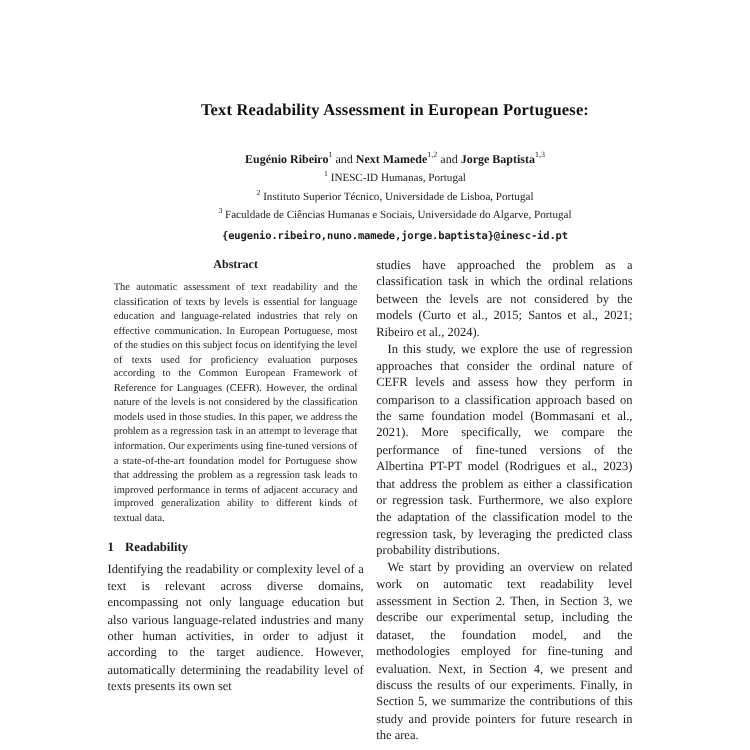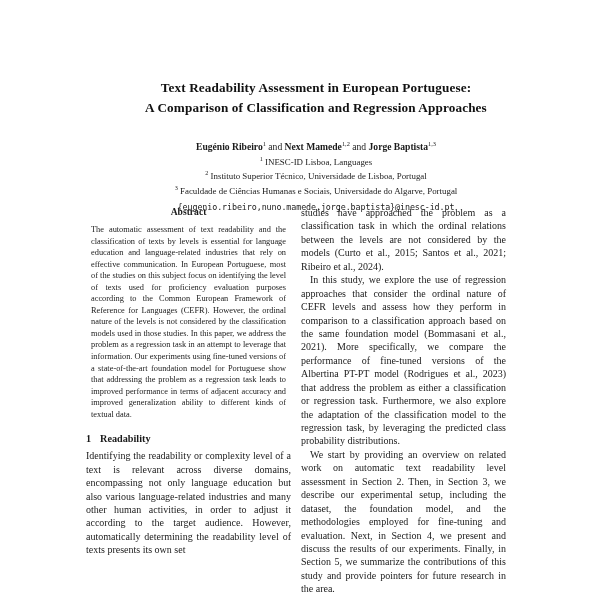--- a/index.html
+++ b/index.html
@@ -76,20 +76,21 @@
   .affil sup {
     font-size: 6.2px;
     vertical-align: super;
     line-height: 0;
   }
   .email {
     margin-top: 3px;
     font-family: "DejaVu Sans Mono", "Liberation Mono", monospace;
     font-size: 8.4px;
     letter-spacing: -0.1px;
+    font-weight: bold;
   }
   
   .columns {
     position: absolute;
     left: 86px;
     top: 206px;
     width: 432px;
     display: flex;
     gap: 10px;
   }
@@ -136,35 +137,34 @@
 </style>
 </head>
 <body>
 
 <div id="page">
   <div class="paper-body">
 
     <div class="title-block">
       <h1 class="paper-title">
         <span class="title-line">Text Readability Assessment in European Portuguese:</span>
-        <span class="title-line">A Comparison of Classification and Regression Approaches</span>
       </h1>
 
       <div class="authors">
         <div class="author-line">
           <span class="author-name">Eugénio Ribeiro</span><sup class="aff">1</sup>
           <span class="author-sep">and</span>
           <span class="author-name">Next Mamede</span><sup class="aff">1,2</sup>
           <span class="author-sep">and</span>
           <span class="author-name">Jorge Baptista</span><sup class="aff">1,3</sup>
         </div>
 
         <div class="affil">
           <sup>1</sup>
-          <span>INESC-ID Lisboa, Languages</span>
+          <span>INESC-ID Humanas, Portugal</span>
         </div>
         <div class="affil">
           <sup>2</sup>
           <span>Instituto Superior Técnico, Universidade de Lisboa, Portugal</span>
         </div>
         <div class="affil">
           <sup>3</sup>
           <span>Faculdade de Ciências Humanas e Sociais, Universidade do Algarve, Portugal</span>
         </div>
 

